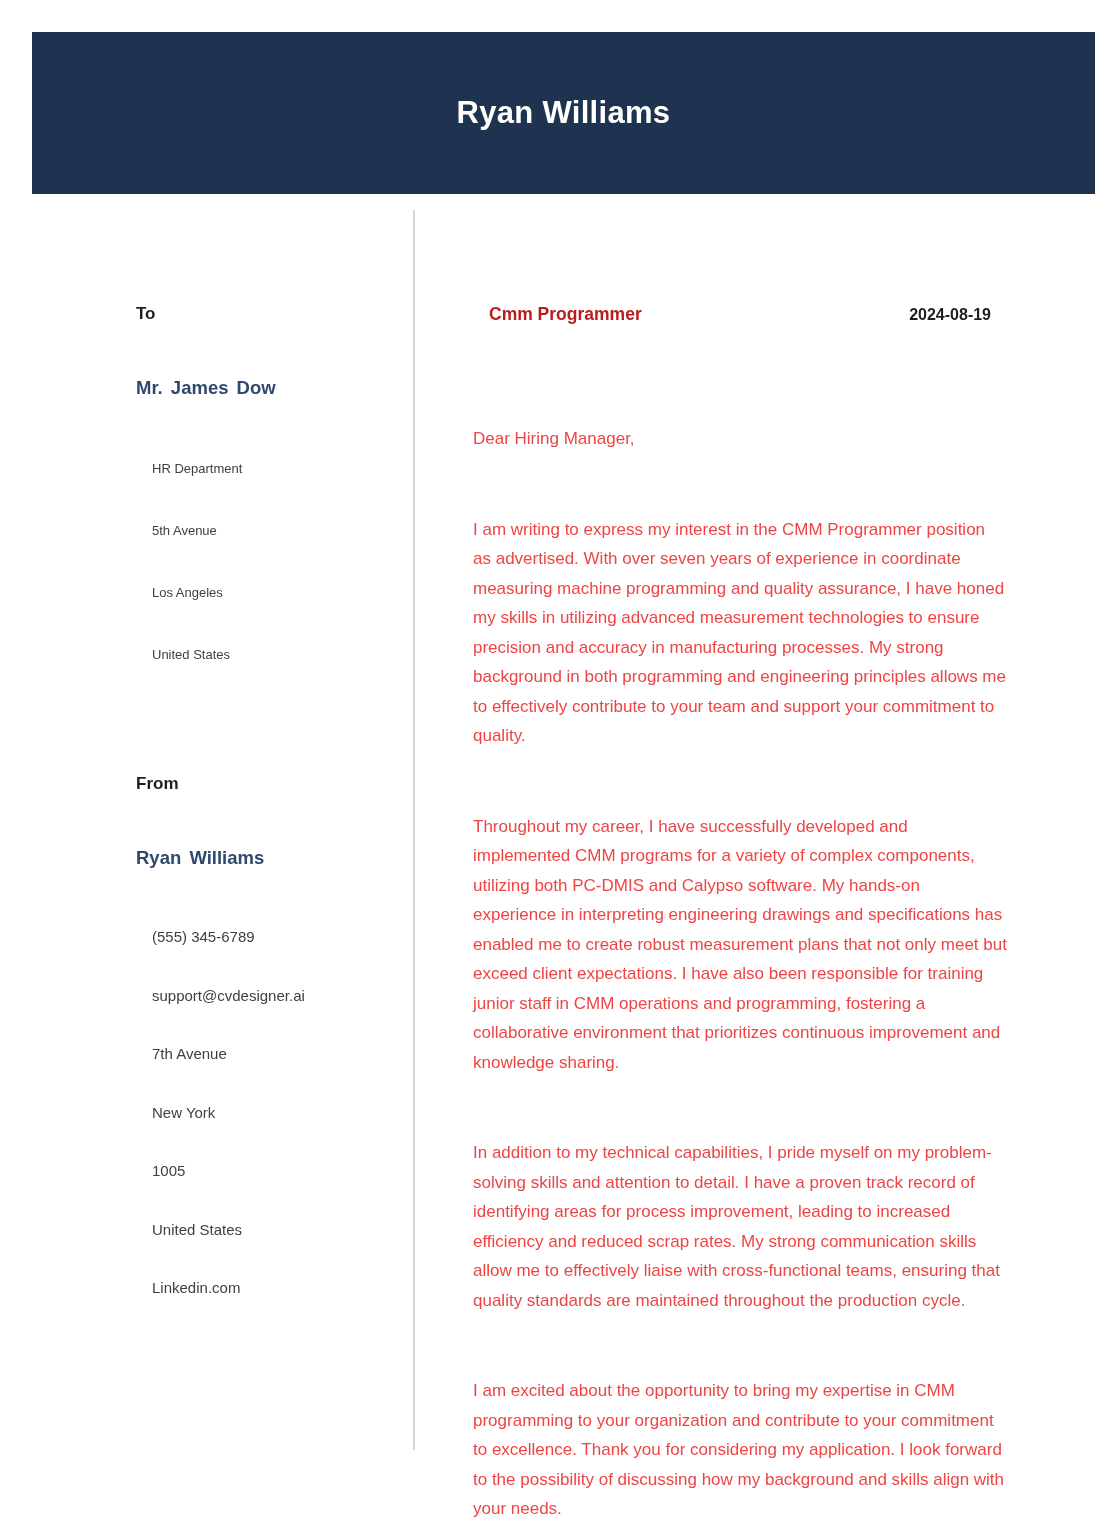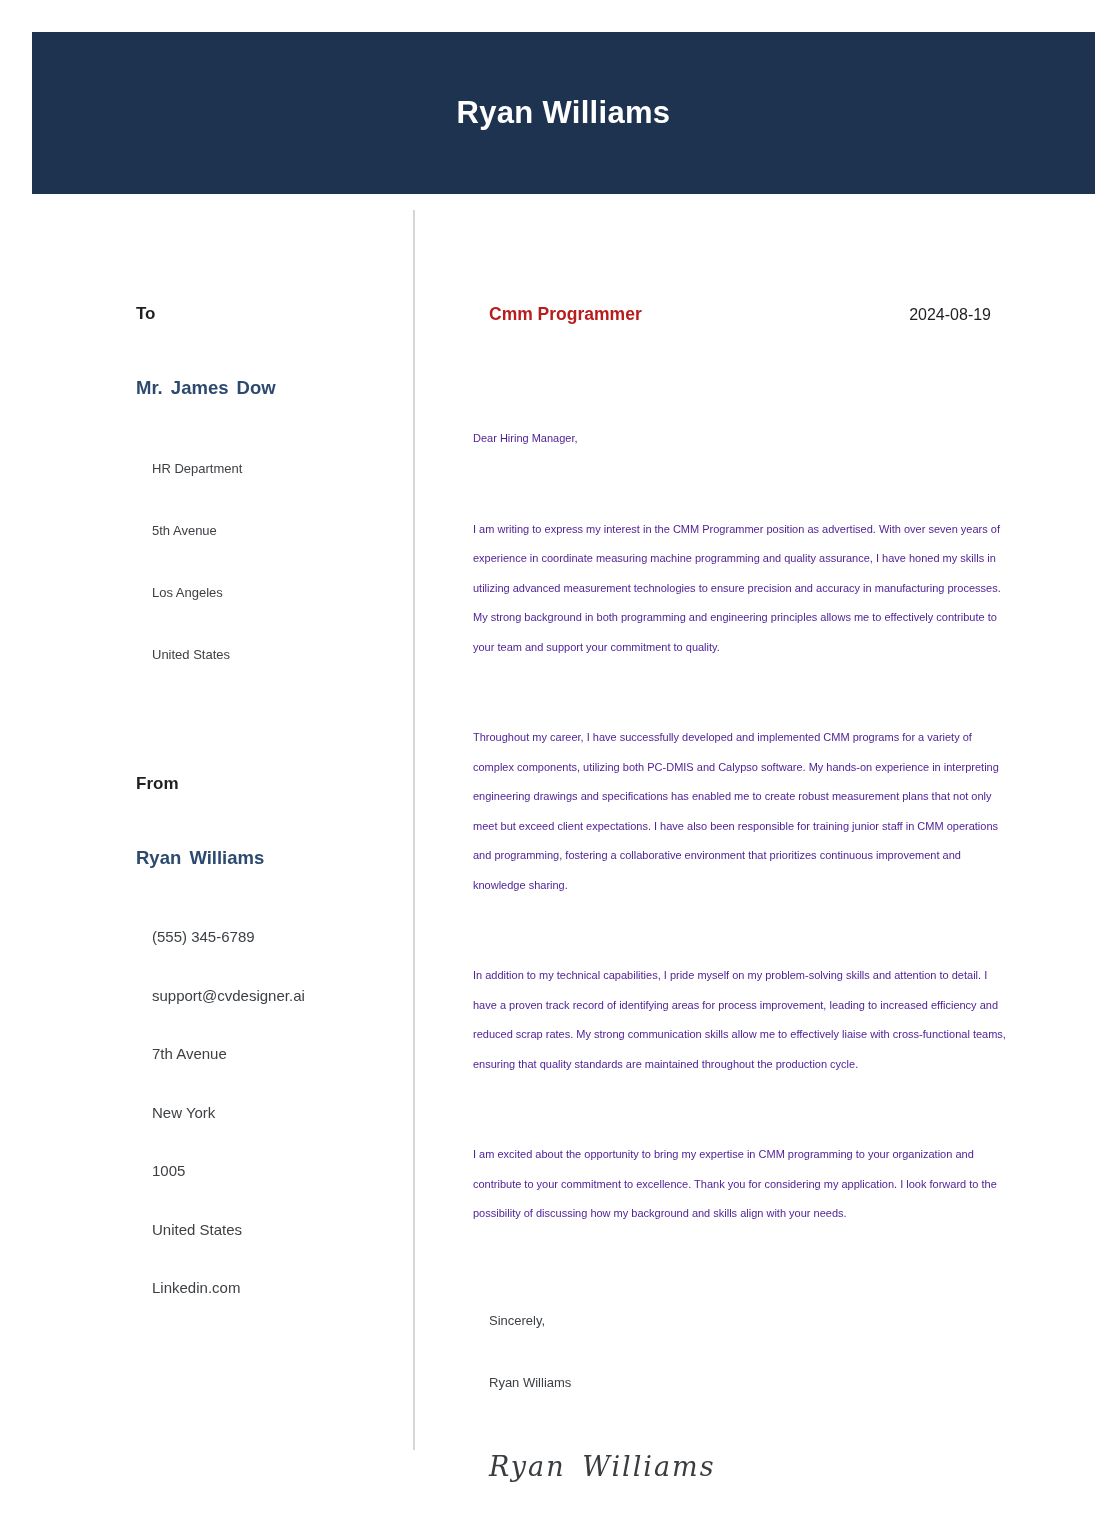--- a/index.html
+++ b/index.html
@@ -75,28 +75,28 @@
     align-items: baseline;
     margin-bottom: 51px;
   }
   .job-title {
     font-size: 17.5px;
     font-weight: 700;
     color: #b91c1c;
   }
   .letter-date {
     font-size: 16px;
-    font-weight: 400;
+    font-weight: 700;
     color: #1d1f22;
   }
   .salutation,
   .para {
-    font-size: 11px;
+    font-size: 17px;
     line-height: 29.5px;
-    color: #4c1d95;
+    color: #ef4444;
     margin-bottom: 29px;
   }
   .para { text-align: left; }
   .closing-block { margin-top: 27px; }
   .closing-line {
     font-size: 13px;
     line-height: 30px;
     color: #3d4145;
   }
   .signature {

